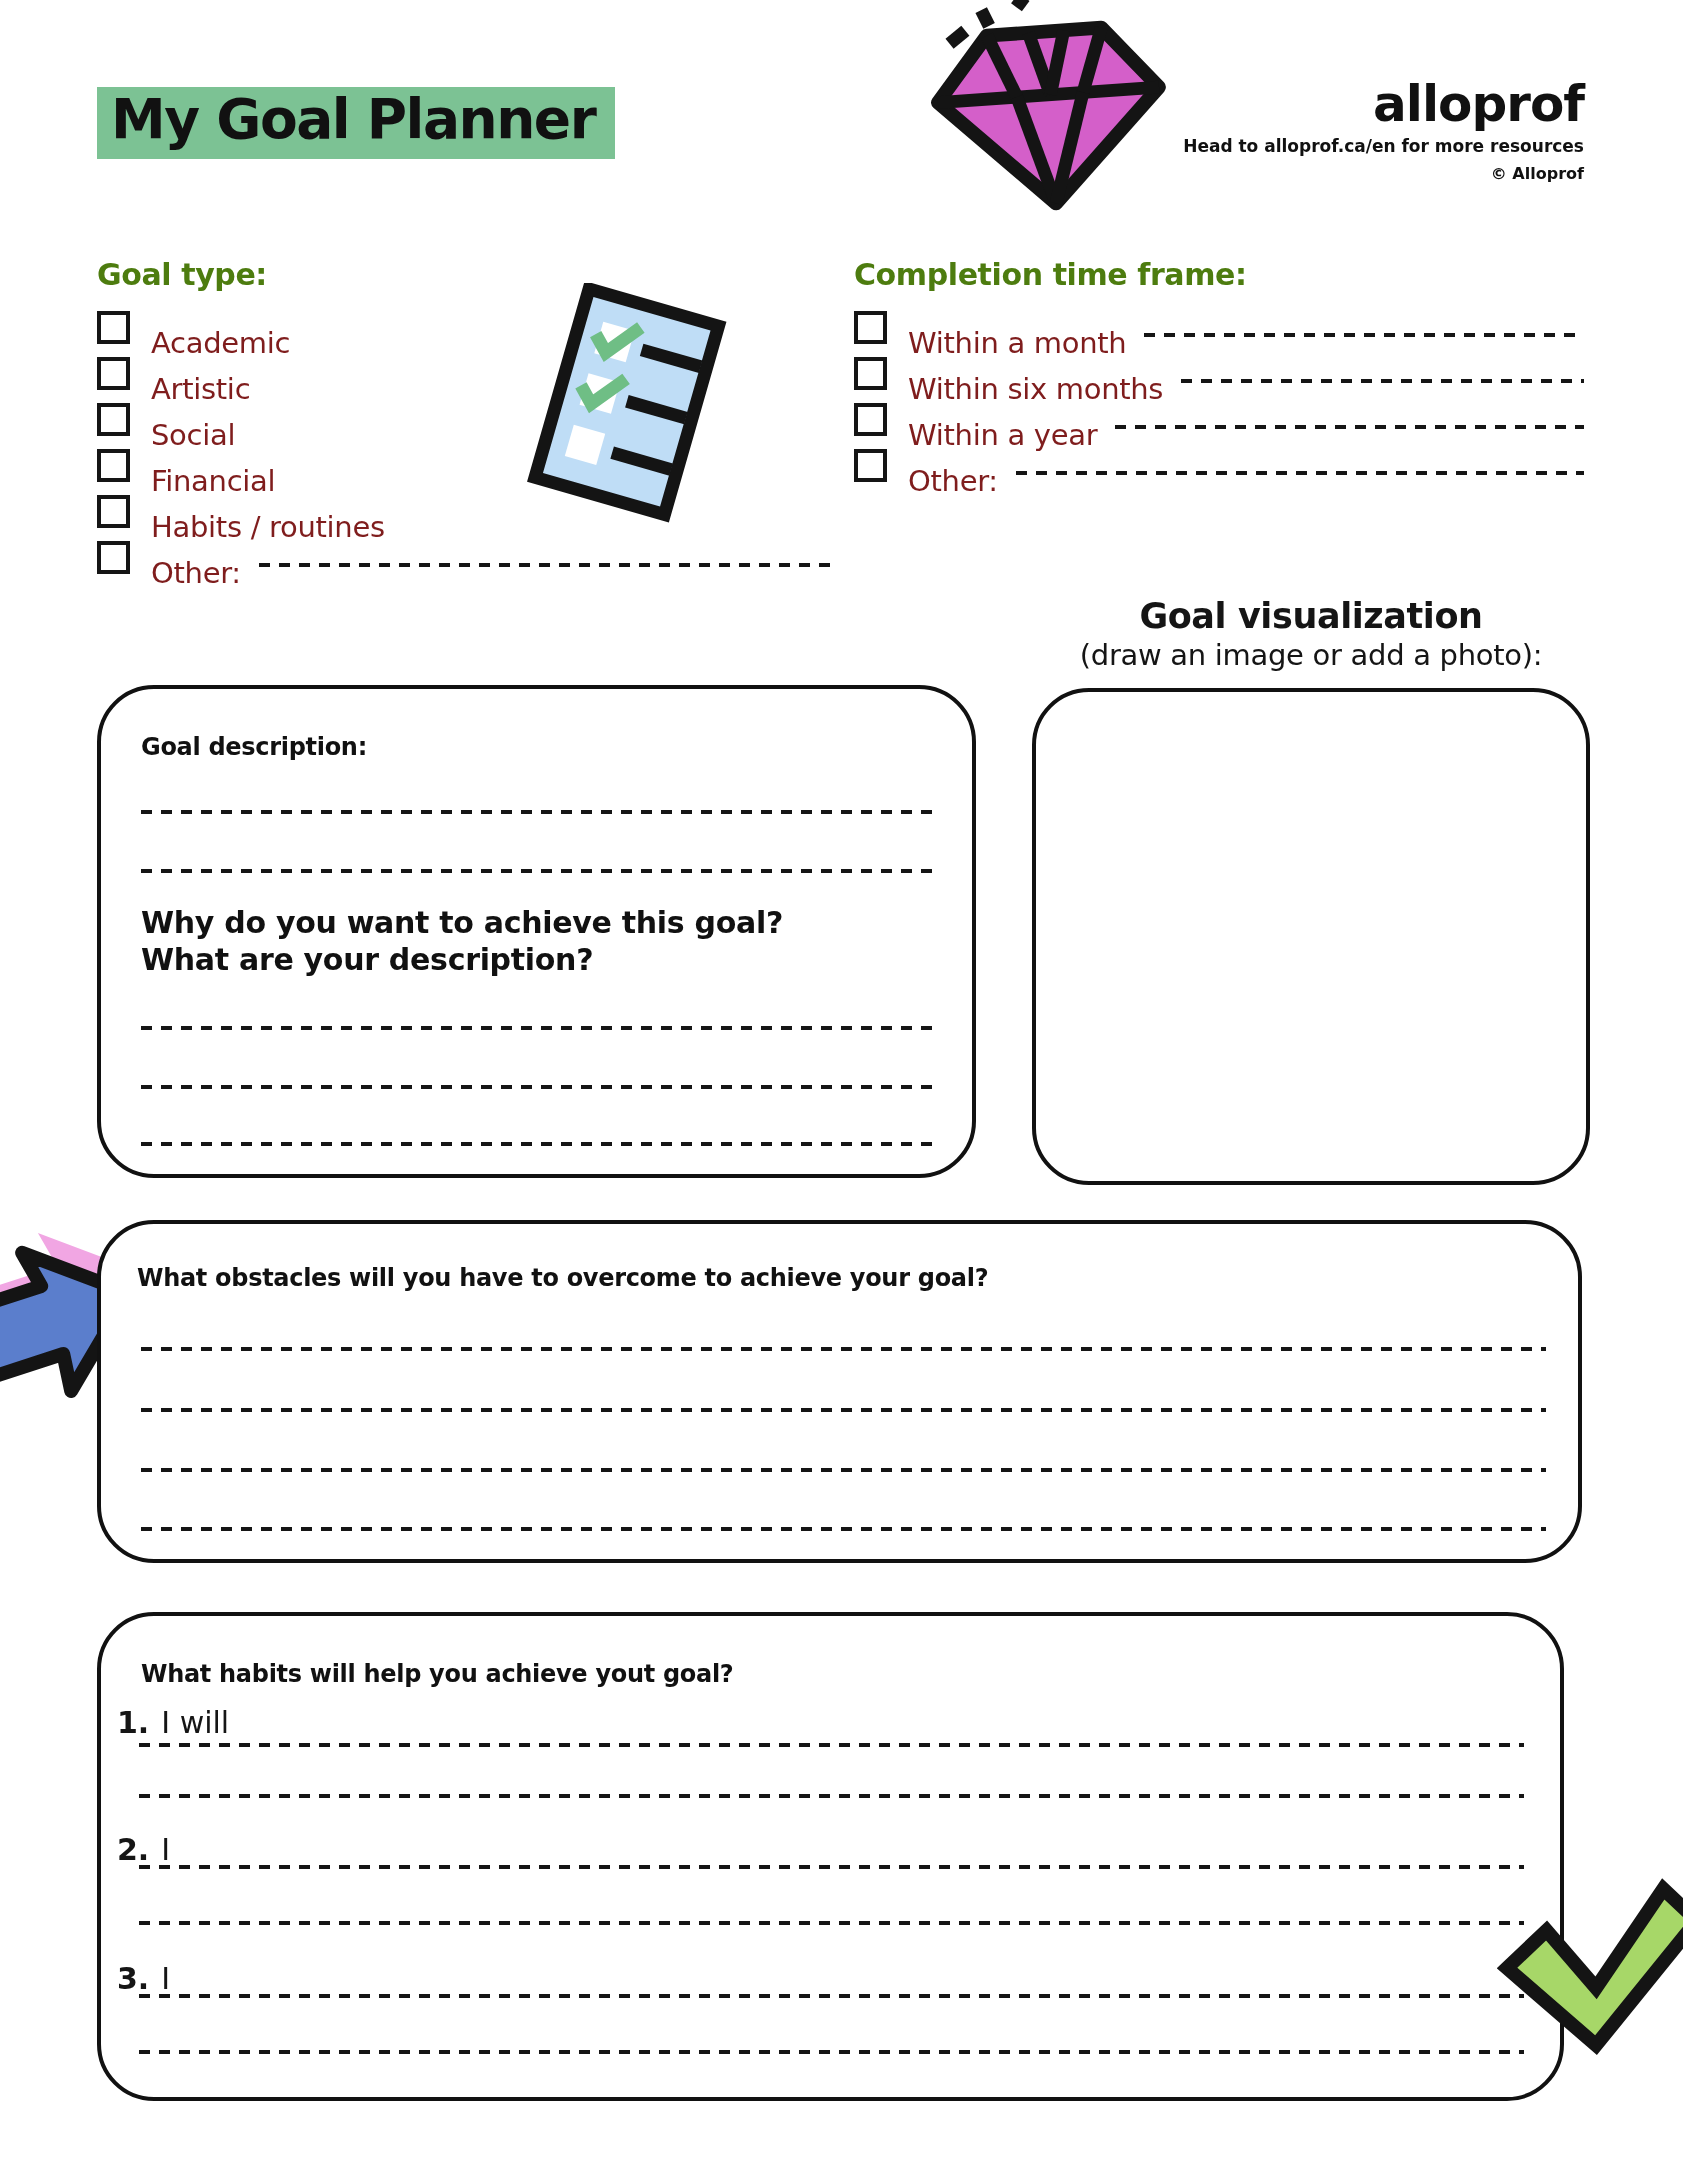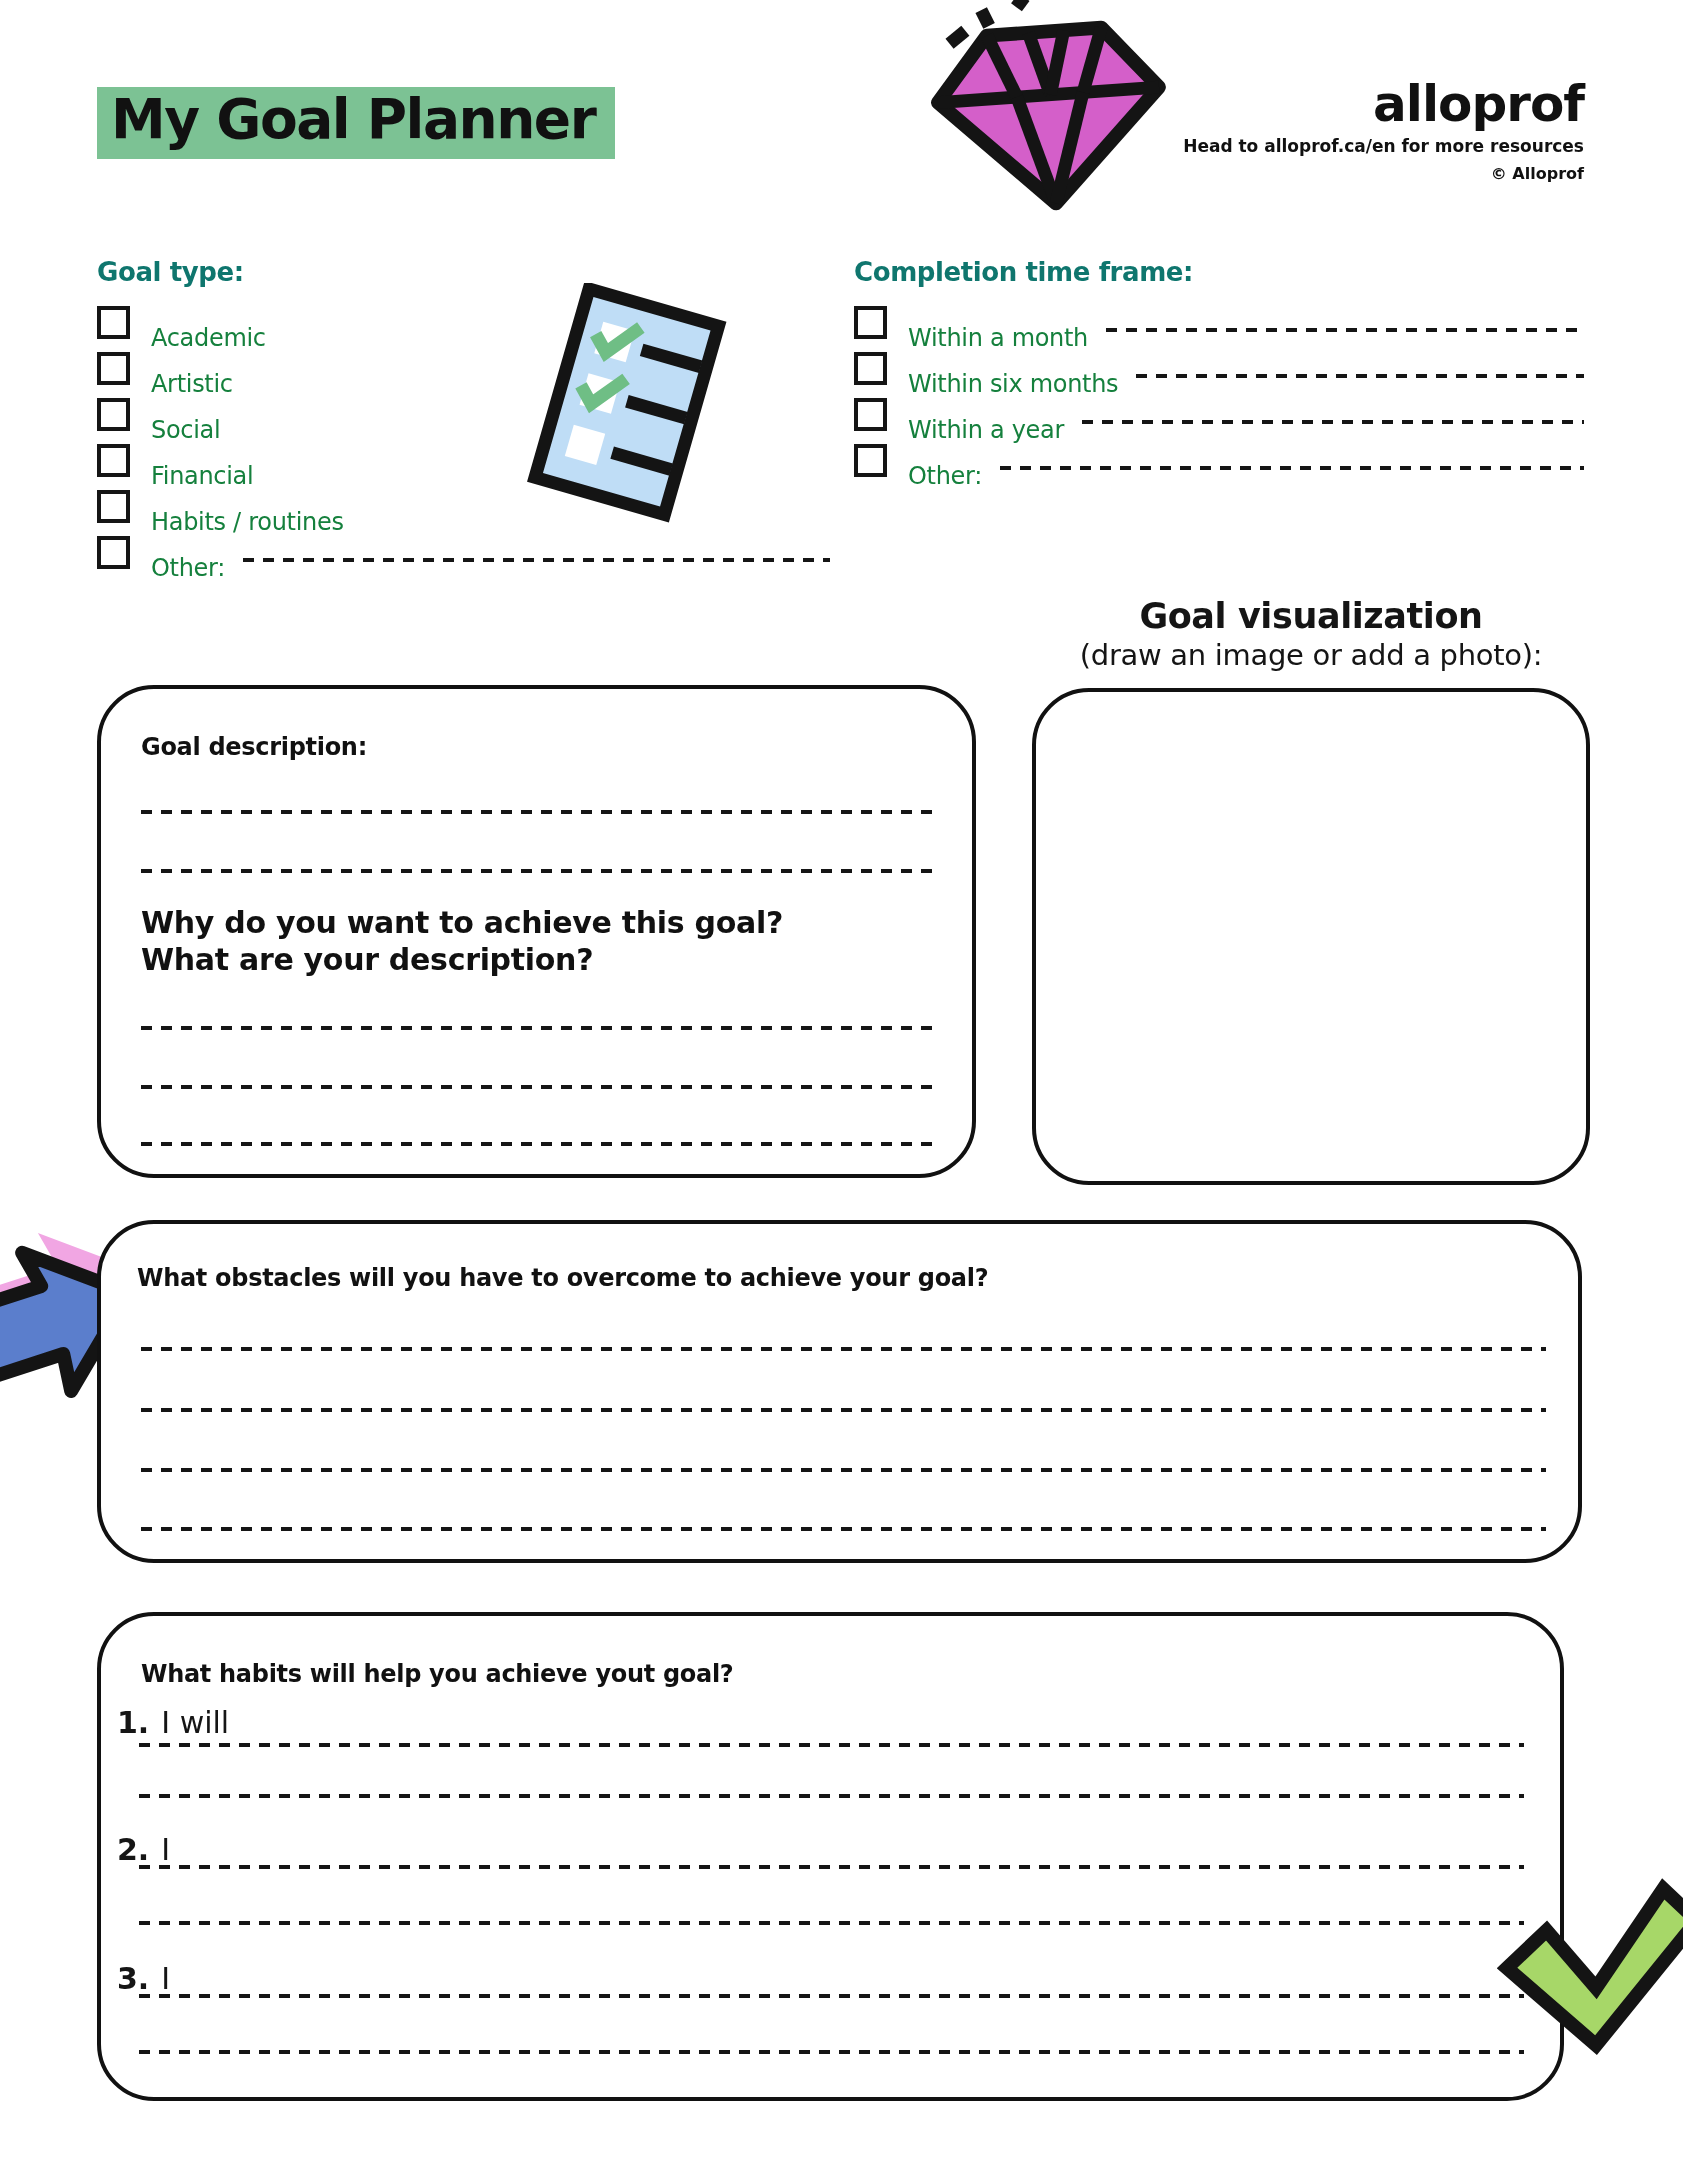--- a/index.html
+++ b/index.html
@@ -17,27 +17,27 @@
   .title-hl h1{
     margin:0;font-size:55px;font-weight:800;letter-spacing:-1.5px;color:#111;
     line-height:1.05;
   }
   
   .brand{position:absolute;left:1089px;top:77px;width:495px;text-align:right;}
   .brand .wordmark{font-size:50px;font-weight:800;letter-spacing:-1px;line-height:1.1;color:#111;}
   .brand .tagline{font-size:17px;font-weight:700;margin-top:4px;color:#111;}
   .brand .copyright{font-size:16px;font-weight:700;margin-top:8px;color:#111;}
   
-  .sec-heading{font-size:26px;font-weight:800;letter-spacing:-0.4px;color:#0f766e;}
+  .sec-heading{font-size:30px;font-weight:800;letter-spacing:-0.4px;color:#4d7c0f;}
   .goal-type{position:absolute;left:97px;top:257px;width:733px;}
   .time-frame{position:absolute;left:854px;top:257px;width:730px;}
   .opt-row{display:flex;align-items:center;height:46px;}
   .opt-rows{margin-top:12px;}
   .cb{flex:0 0 auto;width:25px;height:25px;border:4px solid #151515;background:#fff;margin-right:21px;}
-  .opt-label{font-size:24px;color:#15803d;letter-spacing:-0.3px;white-space:nowrap;margin-top:31px;}
+  .opt-label{font-size:29px;color:#7f1d1d;letter-spacing:-0.3px;white-space:nowrap;margin-top:31px;}
   .dotfill{flex:1;height:4px;margin-left:18px;margin-top:16px;
     background:repeating-linear-gradient(90deg,#151515 0 11px,transparent 11px 20px);}
   .dotline{position:absolute;height:4px;
     background:repeating-linear-gradient(90deg,#151515 0 11px,transparent 11px 20px);}
   
   .rbox{position:absolute;border:4px solid #111;border-radius:57px;background:#fff;}
   .viz-heading{position:absolute;left:1014px;top:596px;width:594px;text-align:center;}
   .viz-heading .l1{font-size:35px;font-weight:800;letter-spacing:-0.4px;text-align:center;}
   .viz-heading .l2{font-size:29px;margin-top:2px;letter-spacing:-0.3px;}
   .inbox-heading{position:absolute;font-size:24px;font-weight:800;letter-spacing:-0.3px;color:#111;}

